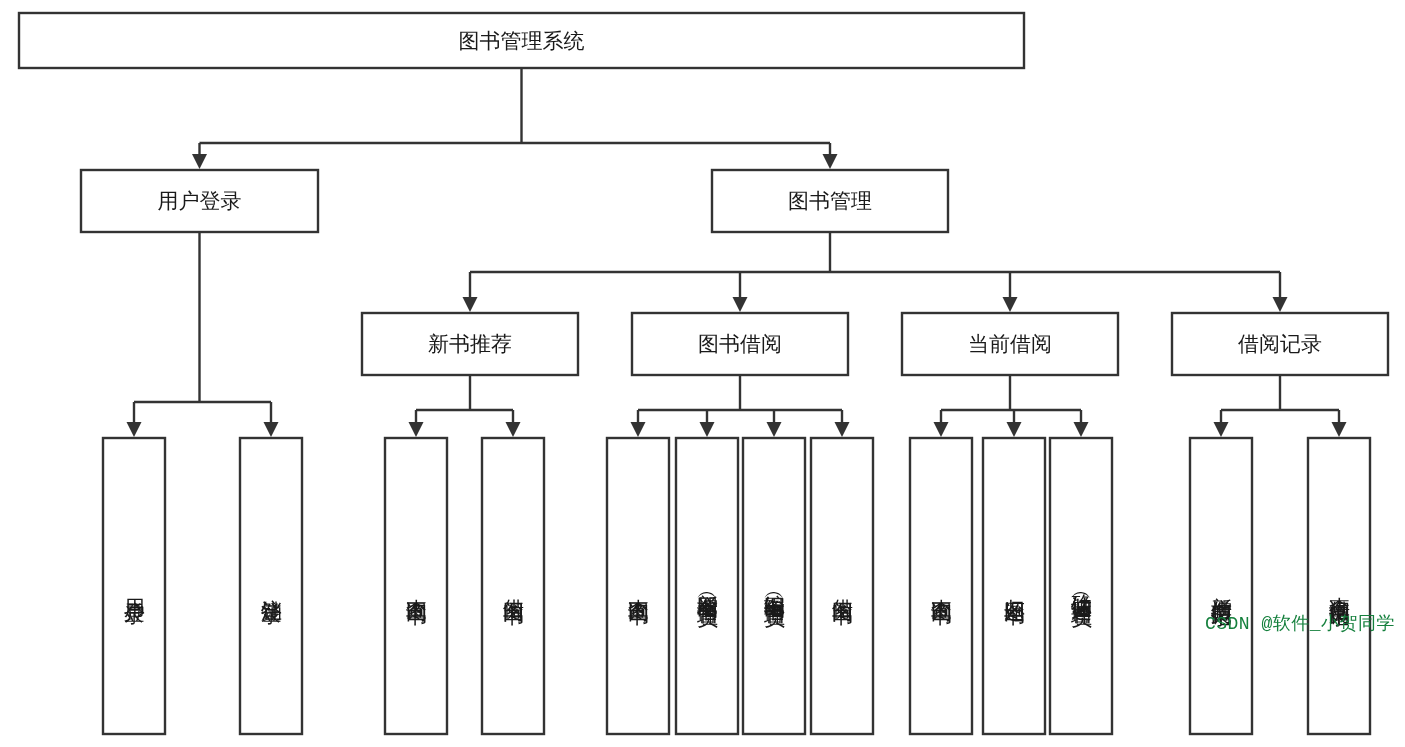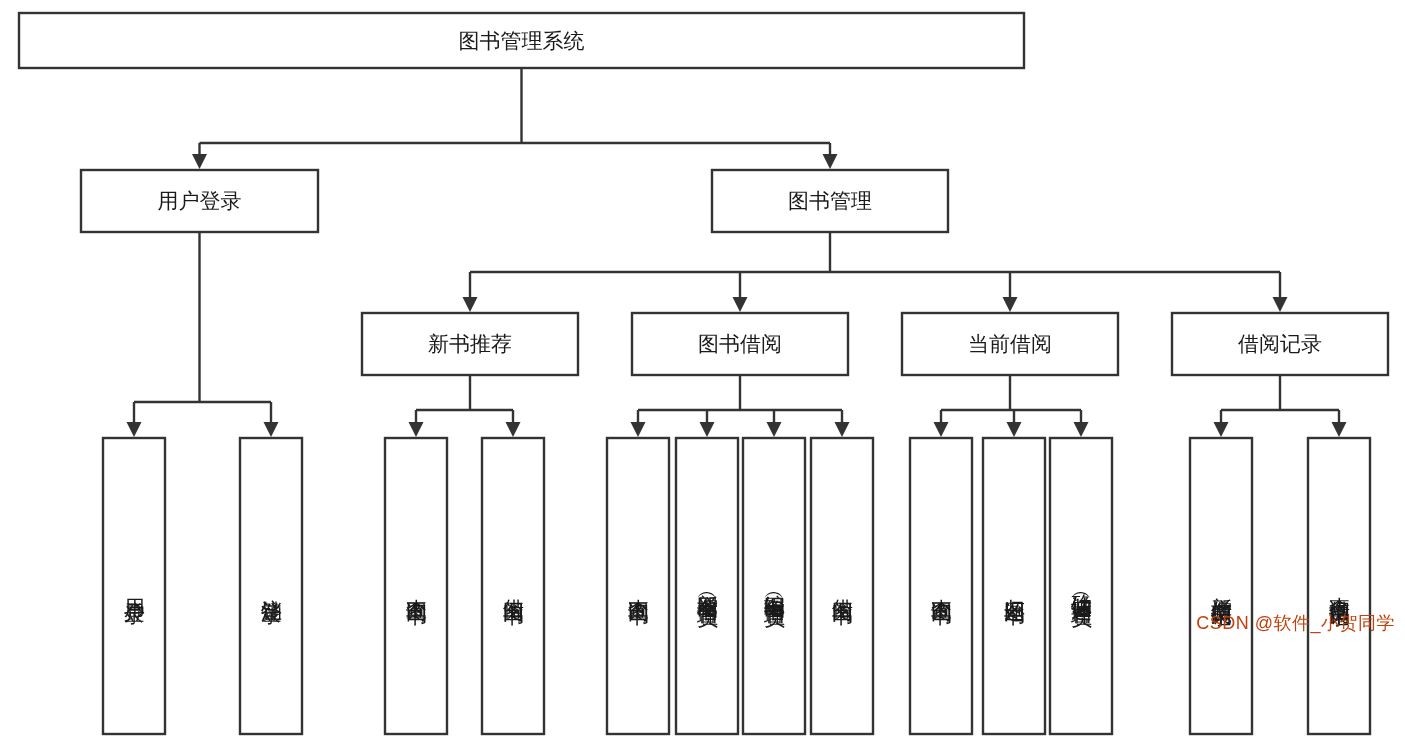--- a/index.html
+++ b/index.html
@@ -63,23 +63,23 @@
     white-space: nowrap;
     pointer-events: none;
     display: flex;
     align-items: center;
     justify-content: center;
   }
   .watermark {
     position: absolute;
     right: 10px;
     bottom: 6px;
-    font-family: Liberation Sans, sans-serif;
+    font-family: Liberation Mono, monospace;
     font-size: 18px;
-    color: #c2410c;
+    color: #15803d;
     white-space: nowrap;
     letter-spacing: 0.5px;
   }
 </style>
 </head>
 <body>
 
 <div id="diagram-root">
 
   <svg id="tree-svg" viewBox="0 0 1405 747">

